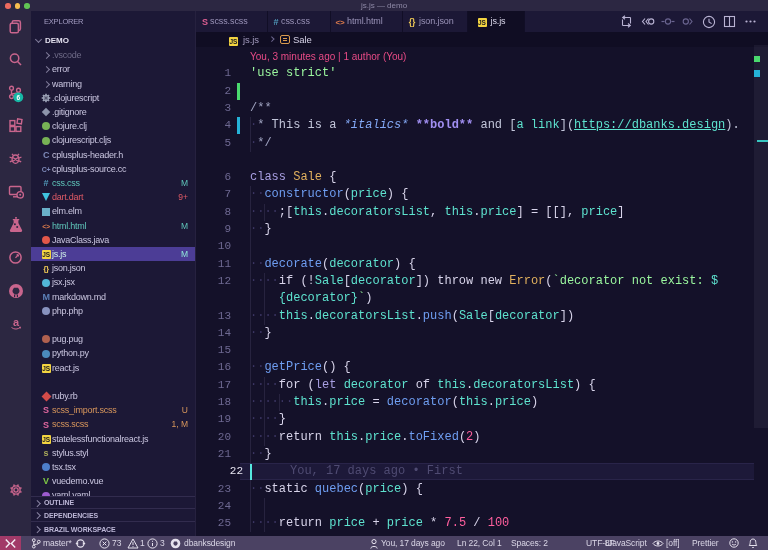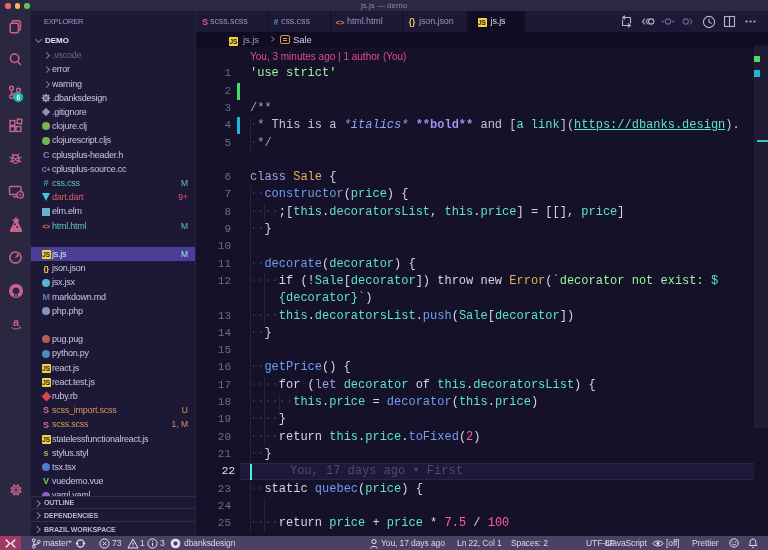--- a/index.html
+++ b/index.html
@@ -138,21 +138,21 @@
             <line x1="5.00" y1="7.50" x2="5.00" y2="9.30"></line>
             <line x1="3.23" y1="6.77" x2="1.96" y2="8.04"></line>
             <line x1="2.50" y1="5.00" x2="0.70" y2="5.00"></line>
             <line x1="3.23" y1="3.23" x2="1.96" y2="1.96"></line>
             <line x1="5.00" y1="2.50" x2="5.00" y2="0.70"></line>
             <line x1="6.77" y1="3.23" x2="8.04" y2="1.96"></line>
           </g>
           <circle cx="5" cy="5" r="2.6" fill="none" stroke="#9aa0b5" stroke-width="1.1"></circle>
         </svg>
       </span>
-      <span class="nm" style="color:#cac6e0">.dbanksdesign</span>
+      <span class="nm" style="color:#cac6e0">.clojurescript</span>
     </div>
     <div class="trow" style="top:108.2px;">
       <span class="fi"><span style="display:inline-block;width:8px;height:8px;border-radius:50%;background:#77b255;margin-top:1.0px"></span></span>
       <span class="nm" style="color:#cac6e0">clojure.clj</span>
     </div>
     <div class="trow" style="top:94.0px;">
       <span class="fi"><span style="display:inline-block;width:6px;height:6px;background:#8d94ab;transform:rotate(45deg);margin-top:1.5px"></span></span>
       <span class="nm" style="color:#cac6e0">.gitignore</span>
     </div>
     <div class="trow" style="top:122.4px;">
@@ -179,20 +179,24 @@
     </div>
     <div class="trow" style="top:193.4px;">
       <span class="fi"><span style="display:inline-block;width:8px;height:8px;background:#6ab0c9;margin-top:1px"></span></span>
       <span class="nm" style="color:#cac6e0">elm.elm</span>
     </div>
     <div class="trow" style="top:207.6px;">
       <span class="fi"><span style="color:#e07c4c;font-size:7px;font-weight:bold">&lt;&gt;</span></span>
       <span class="nm" style="color:#5fc6ba">html.html</span>
       <span class="bdg" style="color:#5fc6ba">M</span>
     </div>
+    <div class="trow" style="top:221.8px;">
+      <span class="fi"><span style="display:inline-block;width:8px;height:8px;border-radius:50%;background:#e2574a;margin-top:1.0px"></span></span>
+      <span class="nm" style="color:#cac6e0">JavaClass.java</span>
+    </div>
     <div class="trow" style="top:236.0px; background:#4c3d96;">
       <span class="fi"><span class="jsbox">JS</span></span>
       <span class="nm" style="color:#cfeee9">js.js</span>
       <span class="bdg" style="color:#8fe6d8">M</span>
     </div>
     <div class="trow" style="top:250.2px;">
       <span class="fi"><span style="color:#edc855;font-size:8px;font-weight:bold">{}</span></span>
       <span class="nm" style="color:#cac6e0">json.json</span>
     </div>
     <div class="trow" style="top:264.4px;">
@@ -211,24 +215,20 @@
       <span class="fi"><span style="display:inline-block;width:8px;height:8px;border-radius:50%;background:#b0604f;margin-top:1.0px"></span></span>
       <span class="nm" style="color:#cac6e0">pug.pug</span>
     </div>
     <div class="trow" style="top:335.4px;">
       <span class="fi"><span style="display:inline-block;width:8px;height:8px;border-radius:50%;background:#4b8bbe;margin-top:1.0px"></span></span>
       <span class="nm" style="color:#cac6e0">python.py</span>
     </div>
     <div class="trow" style="top:349.6px;">
       <span class="fi"><span class="jsbox">JS</span></span>
       <span class="nm" style="color:#cac6e0">react.js</span>
-    </div>
-    <div class="trow" style="top:363.8px;">
-      <span class="fi"><span class="jsbox">JS</span></span>
-      <span class="nm" style="color:#cac6e0">react.test.js</span>
     </div>
     <div class="trow" style="top:378.0px;">
       <span class="fi"><span style="display:inline-block;width:7px;height:7px;background:#d34b49;transform:rotate(45deg);margin-top:1.5px"></span></span>
       <span class="nm" style="color:#cac6e0">ruby.rb</span>
     </div>
     <div class="trow" style="top:392.2px;">
       <span class="fi"><span style="color:#e0679f;font-size:9px;font-weight:bold">S</span></span>
       <span class="nm" style="color:#d9975c">scss_import.scss</span>
       <span class="bdg" style="color:#d9975c">U</span>
     </div>
@@ -371,21 +371,21 @@
     <div class="gn" style="left:0;top:236.9px;color:#6e6992">12</div>
     <div class="gn" style="left:0;top:271.5px;color:#6e6992">13</div>
     <div class="gn" style="left:0;top:288.8px;color:#6e6992">14</div>
     <div class="gn" style="left:0;top:306.1px;color:#6e6992">15</div>
     <div class="gn" style="left:0;top:323.4px;color:#6e6992">16</div>
     <div class="gn" style="left:0;top:340.7px;color:#6e6992">17</div>
     <div class="gn" style="left:0;top:358.0px;color:#6e6992">18</div>
     <div class="gn" style="left:0;top:375.3px;color:#6e6992">19</div>
     <div class="gn" style="left:0;top:392.6px;color:#6e6992">20</div>
     <div class="gn" style="left:0;top:409.9px;color:#6e6992">21</div>
-    <div class="gn" style="left:4px;top:427.2px;color:#e8e6f2">22</div>
+    <div class="gn" style="left:12px;top:427.2px;color:#e8e6f2">22</div>
     <div class="gn" style="left:0;top:444.5px;color:#6e6992">23</div>
     <div class="gn" style="left:0;top:461.8px;color:#6e6992">24</div>
     <div class="gn" style="left:0;top:479.1px;color:#6e6992">25</div>
     <div class="blame" style="top:12.0px">You, 3 minutes ago | 1 author (You)</div>
     <div class="cr" style="top:29.3px"><span class="str">'use strict'</span></div>
     <div class="cr" style="top:63.9px"><span class="cmtp">/**</span></div>
     <div class="cr" style="top:81.2px"><span class="d">·</span><span class="cmtp">* </span><span class="cmt">This is a </span><span class="it">*italics*</span><span class="cmt"> </span><span class="bd">**bold**</span><span class="cmt"> and [</span><span class="id">a link</span><span class="cmt">](</span><span class="lnk">https://dbanks.design</span><span class="cmt">).</span></div>
     <div class="cr" style="top:98.5px"><span class="d">·</span><span class="cmtp">*/</span></div>
     <div class="cr" style="top:133.1px"><span class="kw">class </span><span class="cls">Sale </span><span class="w">{</span></div>
     <div class="cr" style="top:150.4px"><span class="d">··</span><span class="fn">constructor</span><span class="w">(</span><span class="id">price</span><span class="w">) {</span></div>

